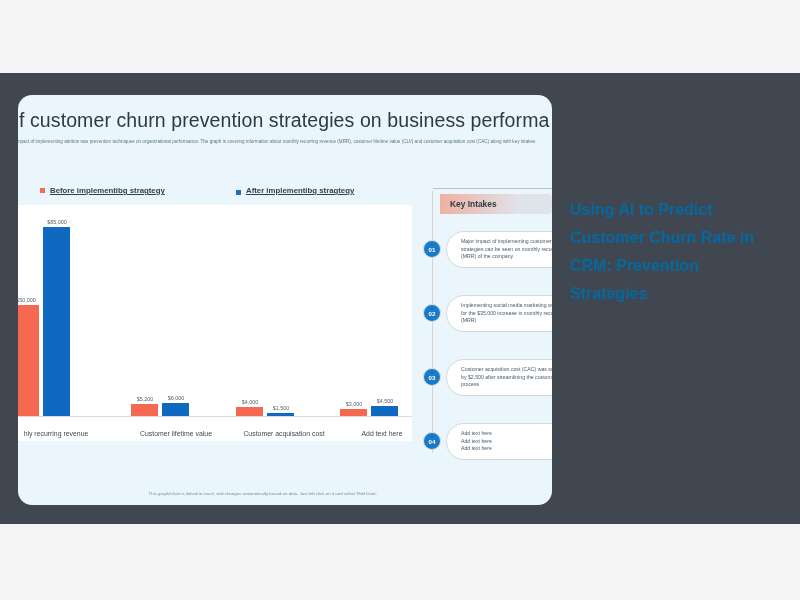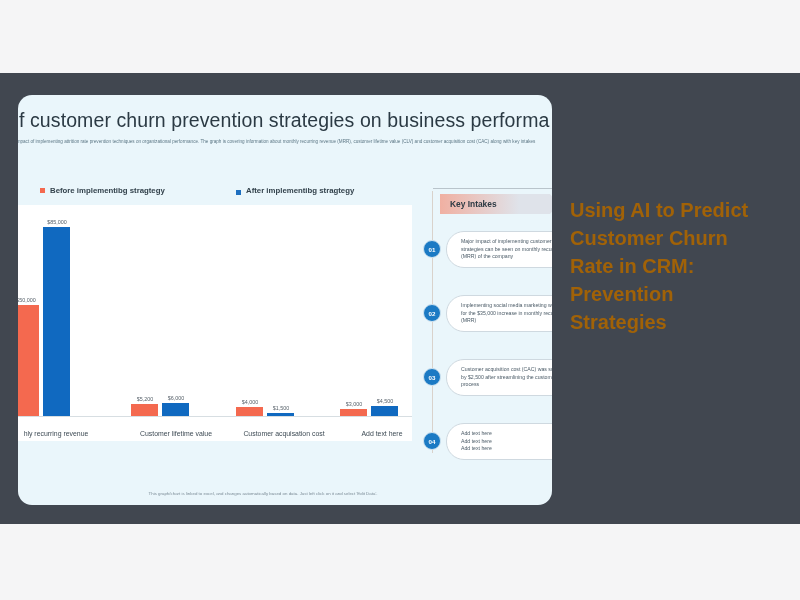--- a/index.html
+++ b/index.html
@@ -39,21 +39,21 @@
   }
 
   
   .legend { position:absolute; left:44px; top:91px; width:360px; height:12px; }
   .legend-item { position:absolute; display:flex; align-items:center; gap:5px; }
   .legend-item.a { left:0; }
   .legend-item.b { left:196px;align-items:flex-end; }
   .legend-swatch { width:5px; height:5px; display:block; }
   .legend-swatch.red  { background:#f4694f; }
   .legend-swatch.blue { background:#1d6fc0; }
-  .legend-text { font-size:7.8px; font-weight:bold; color:#33424c; white-space:nowrap; }
+  .legend-text { font-size:7.8px; font-weight:bold; color:#33424c; white-space:nowrap;text-decoration:underline; }
 
   
   .chart-area {
     position:absolute; left:22px; top:110px;
     width:394px; height:236px; background:#ffffff;
   }
   .axis-line { position:absolute; left:0; bottom:24px; width:394px; height:1px; background:#d7dee2; }
   .bars { position:absolute; left:0; bottom:25px; width:394px; height:205px; }
   .group { position:absolute; bottom:0; height:205px; }
   .bar { position:absolute; bottom:0; width:27px; }
@@ -111,22 +111,22 @@
 
   
   .foot-note {
     position:absolute; left:0; bottom:9px; width:534px;
     text-align:center; font-size:4.4px; color:#7b8b96;
   }
 
   
   .headline {
     position:absolute; left:570px; top:196px; width:200px;
-    font-size:20px; line-height:28px; font-weight:bold;
-    color:#a16207;
+    font-size:16px; line-height:28px; font-weight:bold;
+    color:#0369a1;
   }
 </style>
 </head>
 <body>
 
 <div id="root">
 
   <div class="band-top"></div>
   <div class="band-dark"></div>
   <div class="band-bottom"></div>

